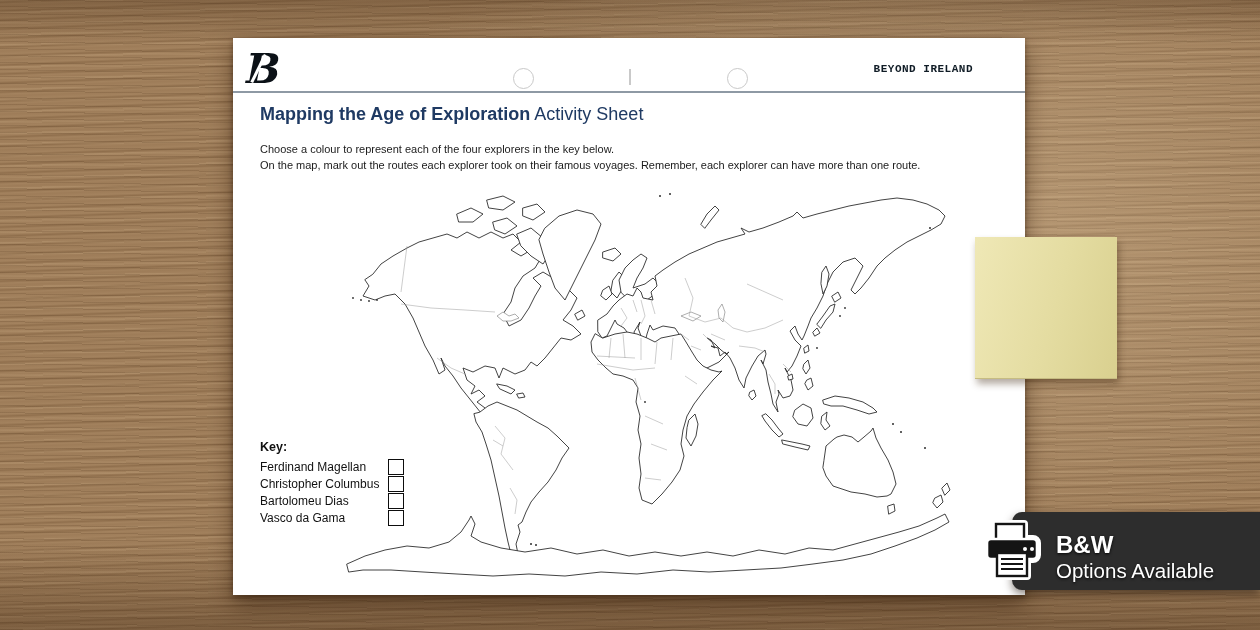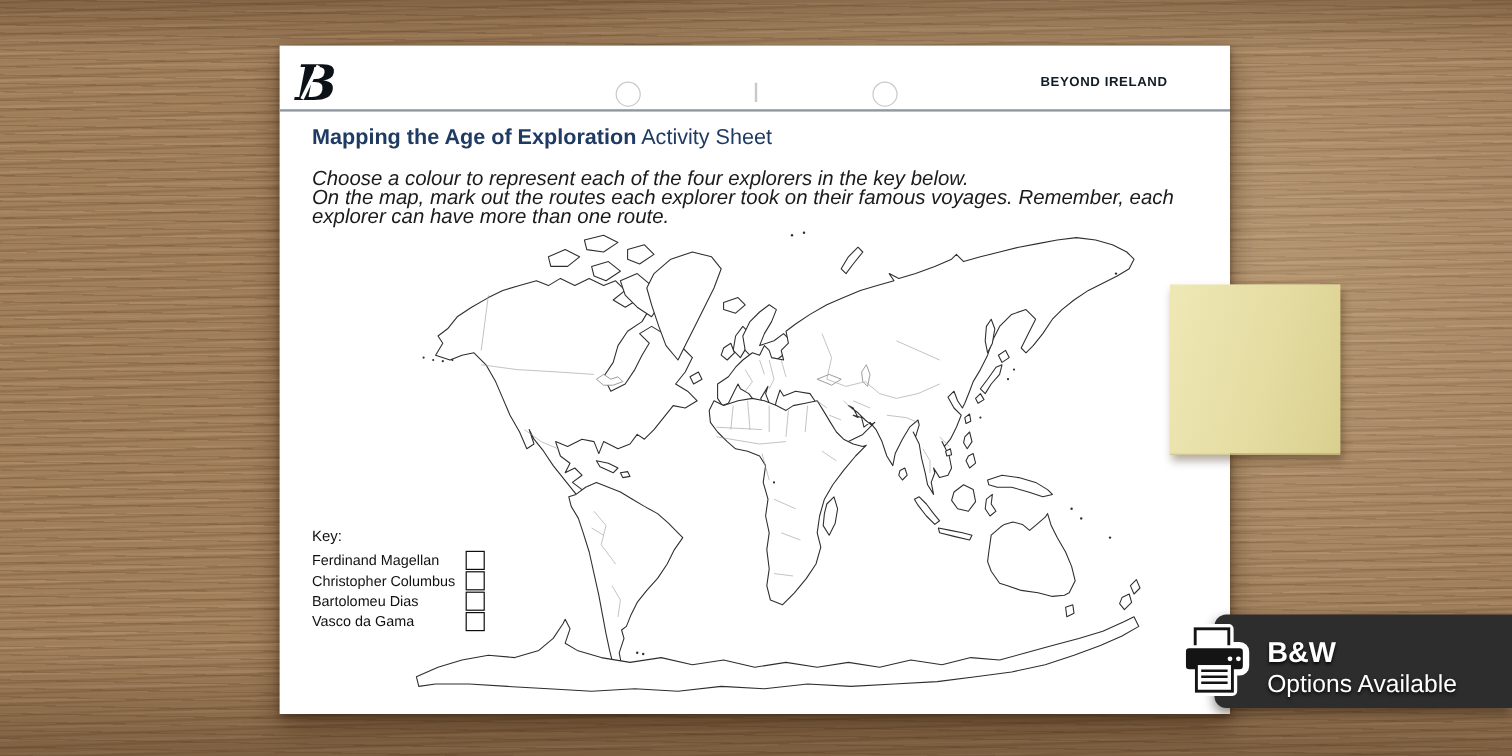--- a/index.html
+++ b/index.html
@@ -19,28 +19,28 @@
     position:absolute;left:233px;top:38px;width:792px;height:557px;background:#ffffff;
     box-shadow:0 10px 22px rgba(43,22,6,.5), 0 2px 5px rgba(43,22,6,.45);
     z-index:2;
   }
   .logo{position:absolute;left:13px;top:8px;width:46px;height:46px;color:#0b1117;
     font-family:"DejaVu Serif",serif;font-weight:bold;font-style:italic;font-size:41px;line-height:46px;}
   .logo .slash{position:absolute;left:11px;top:7px;width:3px;height:31px;background:#fff;transform:rotate(26deg);}
   .punch-circle{position:absolute;top:30px;width:19px;height:19px;border:1.5px solid #c9c9c9;border-radius:50%;background:transparent;}
   .punch-a{left:280px;} .punch-b{left:494px;}
   .punch-divider{position:absolute;left:396px;top:31px;width:2px;height:16px;background:#c9c9c9;}
-  .brand{position:absolute;right:52px;top:25px;font-size:11px;font-weight:bold;letter-spacing:.5px;color:#101c26;}
+  .brand{position:absolute;right:52px;top:25px;font-size:11px;font-weight:bold;letter-spacing:.5px;color:#101c26;font-family:Liberation Mono, monospace;}
   .header-rule{position:absolute;left:0;right:0;top:53px;height:2px;background:#8e99a4;}
   .title{position:absolute;left:27px;top:66px;font-size:18px;color:#1f3a63;white-space:nowrap;}
   .title .t-bold{font-weight:bold;}
-  .instructions{position:absolute;left:27px;top:103px;font-size:17px;line-height:16px;color:#1b1b1b;font-style:italic;}
+  .instructions{position:absolute;left:27px;top:103px;font-size:11px;line-height:16px;color:#1b1b1b;}
   .map-wrap{position:absolute;left:112px;top:150px;width:630px;height:392px;}
   .key{position:absolute;left:27px;top:402px;}
-  .key-title{font-size:12.5px;font-weight:normal;color:#111;margin-bottom:4px;}
+  .key-title{font-size:12.5px;font-weight:bold;color:#111;margin-bottom:4px;}
   .key-row{display:flex;align-items:center;height:17px;}
   .key-label{width:128px;font-size:12px;color:#111;}
   .key-box{width:14px;height:14px;border:1.6px solid #0d0d0d;background:#fff;}
   
   .sticky-note{
     position:absolute;left:975px;top:237px;width:142px;height:141px;z-index:3;
     background:linear-gradient(105deg,#efe8b6 0%,#e4dca1 55%,#d9d08f 100%);
     box-shadow:2px 5px 7px rgba(60,38,12,.38);
     border-bottom:1px solid #c6bc82;
   }

